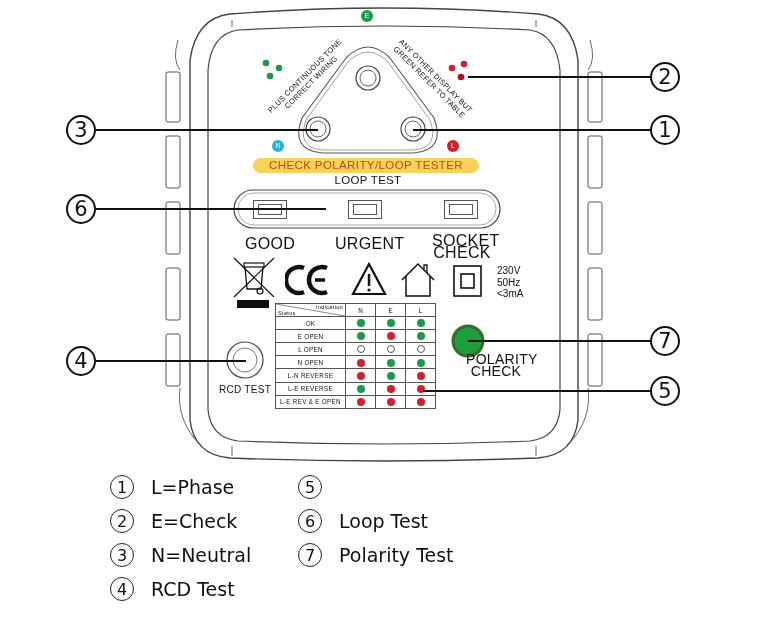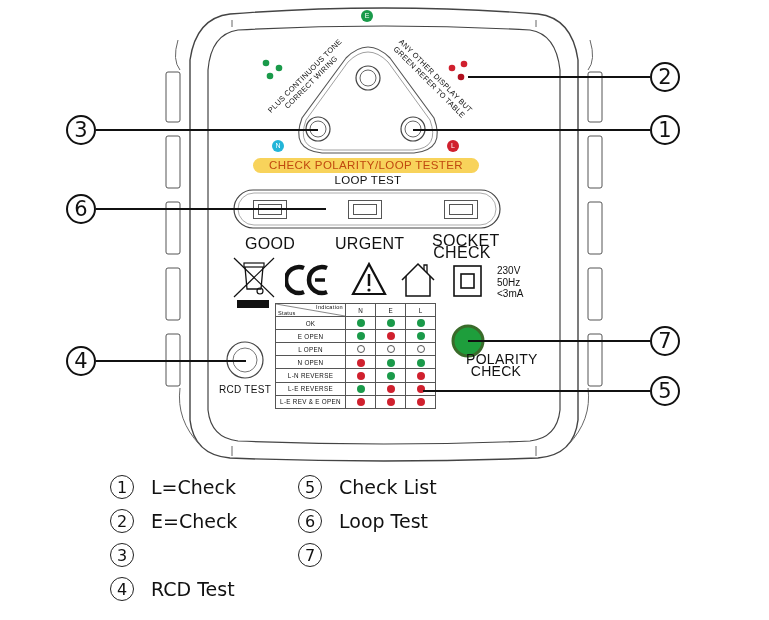--- a/index.html
+++ b/index.html
@@ -235,38 +235,39 @@
   <div class="callout-circle" style="left:650px;top:115px;">1</div>
   <div class="callout-circle" style="left:66px;top:115px;">3</div>
   <div class="callout-circle" style="left:66px;top:194px;">6</div>
   <div class="callout-circle" style="left:66px;top:346px;">4</div>
   <div class="callout-circle" style="left:650px;top:326px;">7</div>
   <div class="callout-circle" style="left:650px;top:376px;">5</div>
 
   <div id="legend">
       <div class="legend-item" style="left: 110px; top: 475px;">
         <span class="legend-num">1</span>
-        <span>L=Check</span>
+        <span>L=Phase</span>
       </div>
       <div class="legend-item" style="left: 110px; top: 509px;">
         <span class="legend-num">2</span>
         <span>E=Check</span>
       </div>
       <div class="legend-item" style="left: 110px; top: 543px;">
         <span class="legend-num">3</span>
+        <span>N=Neutral</span>
       </div>
       <div class="legend-item" style="left: 110px; top: 577px;">
         <span class="legend-num">4</span>
         <span>RCD Test</span>
       </div>
       <div class="legend-item" style="left: 298px; top: 475px;">
         <span class="legend-num">5</span>
-        <span>Check List</span>
       </div>
       <div class="legend-item" style="left: 298px; top: 509px;">
         <span class="legend-num">6</span>
         <span>Loop Test</span>
       </div>
       <div class="legend-item" style="left: 298px; top: 543px;">
         <span class="legend-num">7</span>
+        <span>Polarity Test</span>
       </div>
     </div>
 </div>
 
 </body></html>

